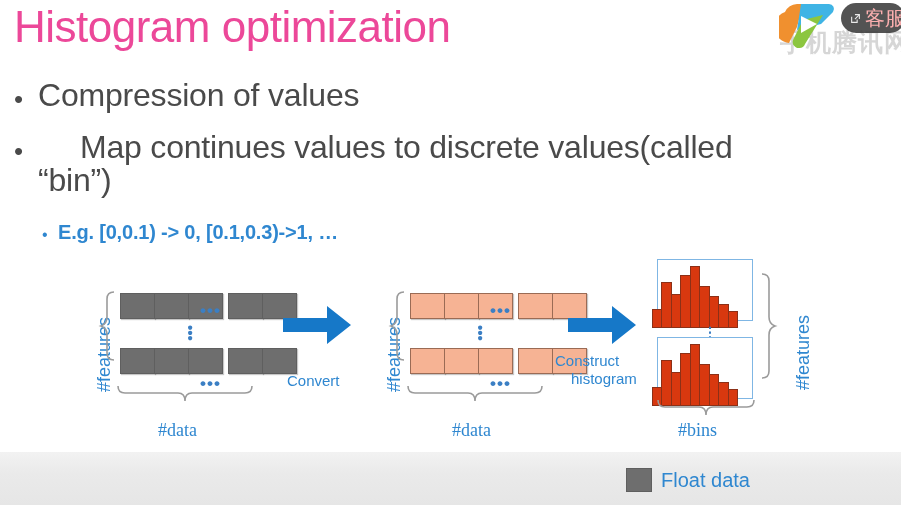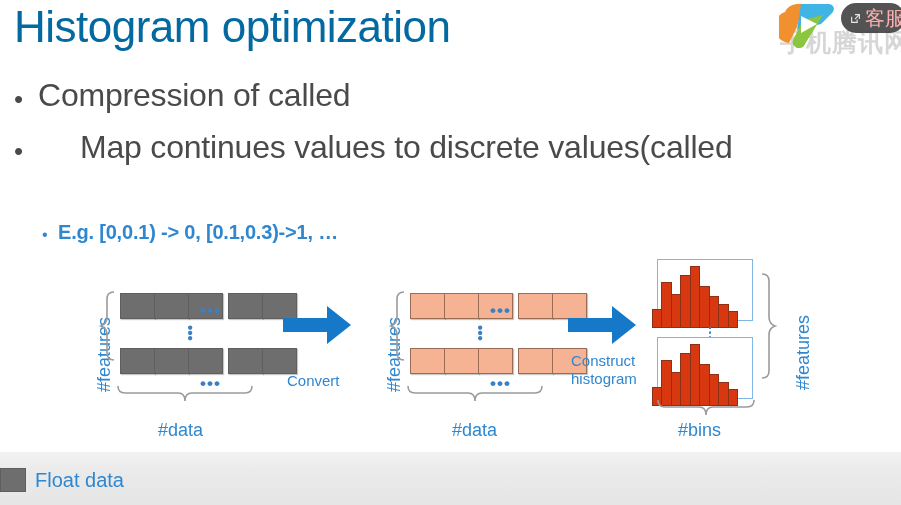--- a/index.html
+++ b/index.html
@@ -24,21 +24,21 @@
     top: 452px;
     width: 901px;
     height: 53px;
     background: linear-gradient(to bottom, #f2f2f2 0%, #eaeaea 40%, #e6e6e6 100%);
   }
   .title {
     position: absolute;
     left: 14px;
     top: 2px;
     font-size: 44px;
-    color: #0369a1;
+    color: #ec4899;
     letter-spacing: -0.5px;
     font-weight: 400;
     white-space: nowrap;
   }
   .bullet-l1 {
     position: absolute;
     color: #4a4a4a;
     font-size: 32px;
     font-weight: 300;
     letter-spacing: -0.2px;
@@ -94,20 +94,21 @@
     font-weight: bold;
     text-align: center;
     width: 10px;
   }
 
   .lab-blue {
     position: absolute;
     color: #2f87d0;
     font-size: 18px;
     white-space: nowrap;
+    font-family: Liberation Serif, serif;
   }
   .lab-rot {
     position: absolute;
     color: #2f87d0;
     font-size: 18px;
     white-space: nowrap;
     transform-origin: 0 0;
     transform: rotate(-90deg);
   }
   .arrow-lab {
@@ -152,21 +153,21 @@
   }
   .hbar:first-child { margin-left: 0; }
 
   
   .legend {
     position: absolute;
     left: 0;
     top: 468px;
     width: 750px;
     display: flex;
-    justify-content: space-between;
+    justify-content: flex-end;
     align-items: center;
     gap: 16px;
   }
   .lg-item { display: flex; align-items: center; gap: 9px; }
   .lg-sw {
     width: 26px;
     height: 24px;
     box-sizing: border-box;
   }
   .lg-sw.grey { background: #6e6e6e; border: 1px solid #5f5f5f; }
@@ -215,24 +216,25 @@
 </head>
 <body>
 
 <div id="slide">
 
   <div class="bottom-band"></div>
 
   <div class="title">Histogram optimization</div>
 
   <div class="bullet-dot" style="left:14px; top:86px;">•</div>
-  <div class="bullet-l1" style="left:38px; top:78px;">Compression of called</div>
+  <div class="bullet-l1" style="left:38px; top:78px;">Compression of values</div>
 
   <div class="bullet-dot" style="left:14px; top:138px;">•</div>
   <div class="bullet-l1" style="left:38px; top:130px;margin-left:42px;">Map continues values to discrete values(called</div>
+  <div class="bullet-l1" style="left:38px; top:163px;">“bin”)</div>
 
   <div class="bullet-dot2" style="left:42px; top:227px;">•</div>
   <div class="bullet-l2" style="left:58px; top:221px;">E.g. [0,0.1) -&gt; 0, [0.1,0.3)-&gt;1, …</div>
 
   <div class="lab-rot" style="left:94px; top:392px;">#features</div>
 
   <div class="cellrow" style="left:120px; top:293px;">
     <div class="cell grey"></div>
     <div class="cell grey"></div>
     <div class="cell grey"></div>
@@ -281,21 +283,21 @@
     <div class="cell peach"></div>
   </div>
   <div class="cellrow" style="left:518px; top:348px;">
     <div class="cell peach"></div>
     <div class="cell peach"></div>
   </div>
   <div class="hdots" style="left:490px; top:375px;">•••</div>
 
   <div class="lab-blue" style="left:452px; top:420px;">#data</div>
 
-  <div class="arrow-lab" style="left:571px; top:352px;">Construct</div>
+  <div class="arrow-lab" style="left:555px; top:352px;">Construct</div>
   <div class="arrow-lab" style="left:571px; top:370px;">histogram</div>
 
   <div class="hpanel" style="left:657px; top:259px; width:96px; height:62px;">
     <div class="hbars">
       <div class="hbar" style="height:30%"></div>
       <div class="hbar" style="height:75%"></div>
       <div class="hbar" style="height:55%"></div>
       <div class="hbar" style="height:85%"></div>
       <div class="hbar" style="height:100%"></div>
       <div class="hbar" style="height:68%"></div>

